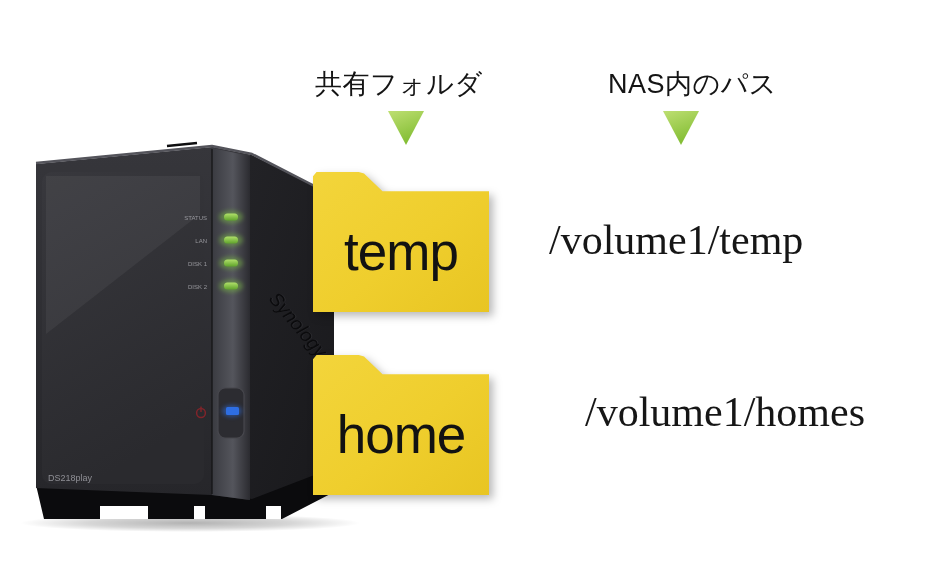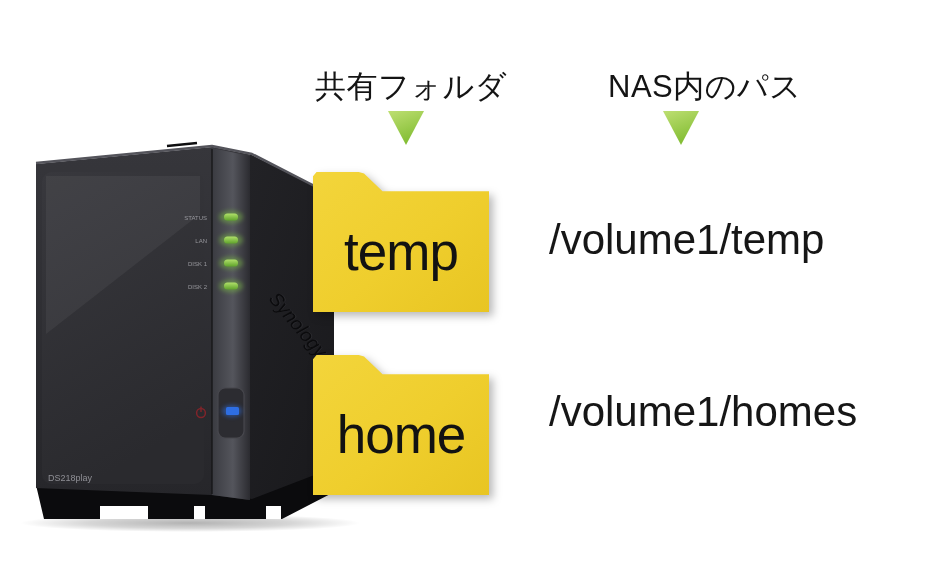--- a/index.html
+++ b/index.html
@@ -1,21 +1,21 @@
 <!DOCTYPE html>
 <html><head>
 <meta charset="utf-8">
 <style>
   html,body { margin:0; padding:0; background:#ffffff; }
   #canvas {
     position:relative; width:940px; height:588px; overflow:hidden;
     background:#ffffff; font-family:"Liberation Sans", sans-serif;
   }
   .jp-label {
-    position:absolute; font-size:31px; font-weight:500; color:#141414;
+    position:absolute; font-size:27px; font-weight:500; color:#141414;
     font-family:"Liberation Sans", sans-serif; letter-spacing:0.5px;
     white-space:nowrap;
   }
   #label-shared { left:315px; top:66px; }
   #label-naspath { left:608px; top:66px; }
   .down-arrow { position:absolute; width:36px; height:34px; }
   #arrow-shared { left:388px; top:111px; }
   #arrow-naspath { left:663px; top:111px; }
   .folder-wrap { position:absolute; left:313px; width:176px; height:140px;
     filter:drop-shadow(4px 4px 4px rgba(0,0,0,0.28)); }
@@ -27,25 +27,25 @@
     clip-path:polygon(0% 3%, 2% 0%, 26% 0%, 29% 1%, 39.5% 13.8%, 100% 13.8%, 100% 100%, 0% 100%);
     display:flex; align-items:center; justify-content:center;
     box-sizing:border-box; padding-top:19px;
   }
   .folder-name {
     font-family:"Liberation Sans", sans-serif; font-size:53px; font-weight:400;
     color:#121212; letter-spacing:-1px; line-height:1;
   }
   .nas-path {
     position:absolute; left:549px; white-space:nowrap;
-    font-family:Liberation Sans, sans-serif;
+    font-family:Liberation Serif, serif;
     font-size:42px; color:#161616; line-height:1.15;text-align:right;
   }
   #path-temp { top:216px; }
-  #path-home { top:388px; }
+  #path-home { top:388px;margin-left:36px; }
   #nas-svg { position:absolute; left:0; top:0; }
 </style>
 </head>
 <body>
 
 <div id="canvas">
 
   <svg id="nas-svg" width="940" height="588" viewBox="0 0 940 588">
     <defs>
       <radialGradient id="shadowGrad" cx="50%" cy="50%" r="50%">

